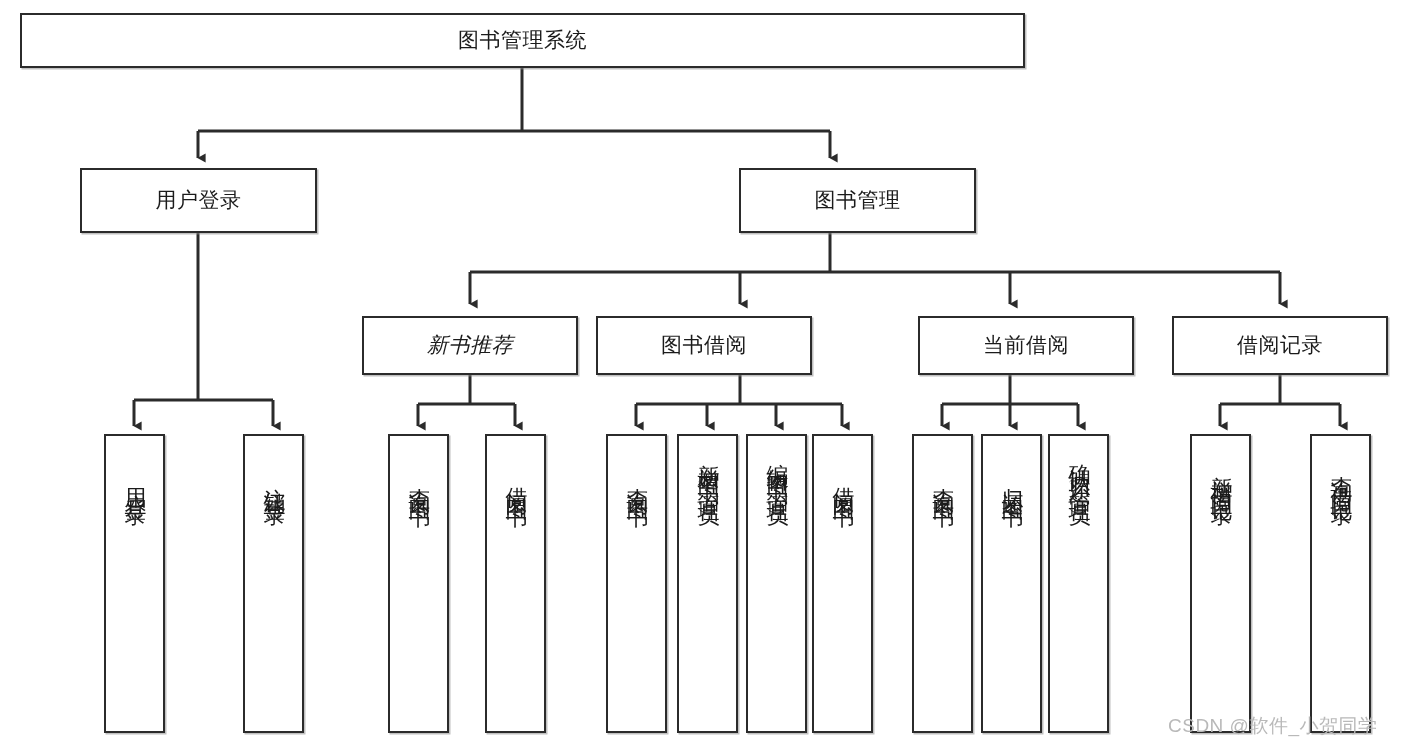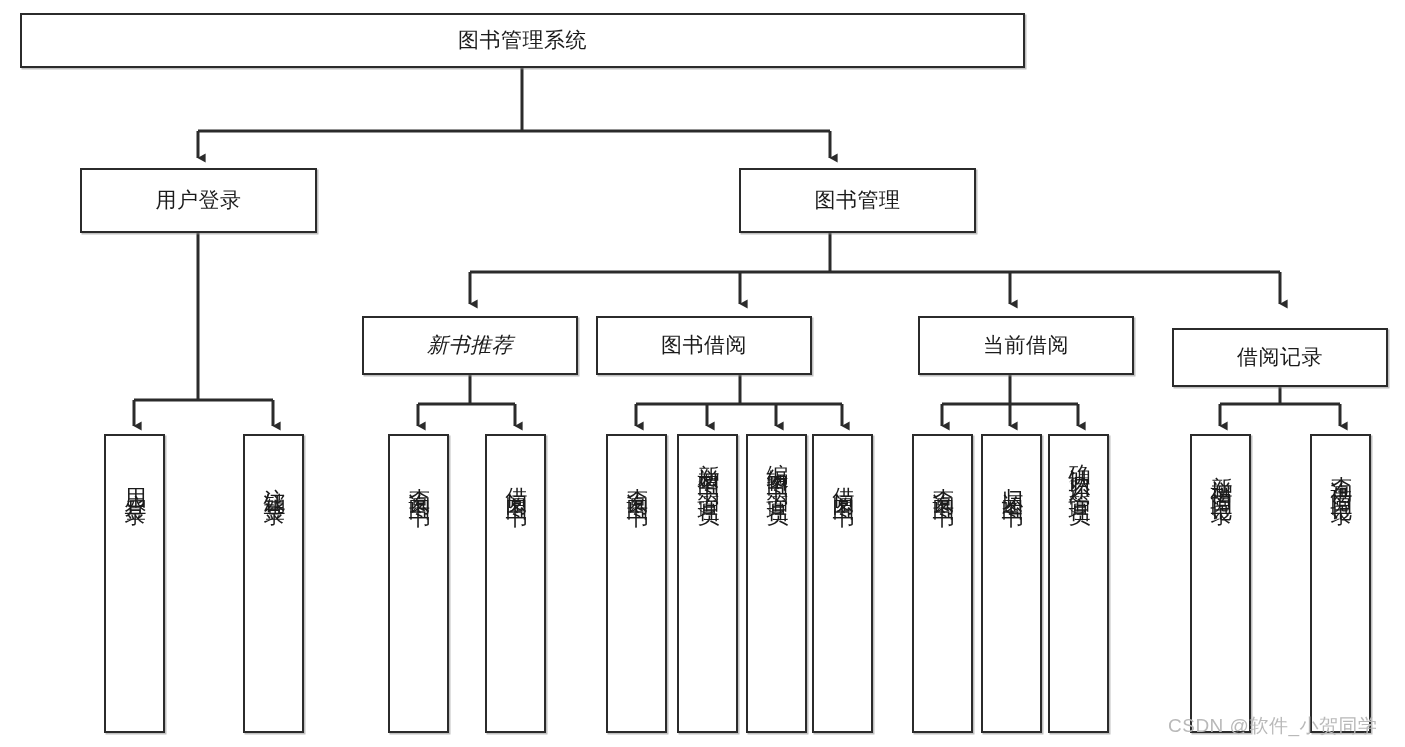--- a/index.html
+++ b/index.html
@@ -121,21 +121,21 @@
 
   <div class="node" style="left:362px;top:316px;width:216px;height:59px;font-style:italic;">
     <span class="label">新书推荐</span>
   </div>
   <div class="node" style="left:596px;top:316px;width:216px;height:59px;">
     <span class="label">图书借阅</span>
   </div>
   <div class="node" style="left:902px;top:316px;width:216px;height:59px;margin-left:16px;">
     <span class="label">当前借阅</span>
   </div>
-  <div class="node" style="left:1172px;top:316px;width:216px;height:59px;margin-top:12px;">
+  <div class="node" style="left:1172px;top:316px;width:216px;height:59px;">
     <span class="label">借阅记录</span>
   </div>
 
   <div class="node leaf" style="left:104px;top:434px;width:61px;height:299px;">
     <span class="label">用户登录</span>
   </div>
   <div class="node leaf" style="left:243px;top:434px;width:61px;height:299px;">
     <span class="label">注销登录</span>
   </div>
 

